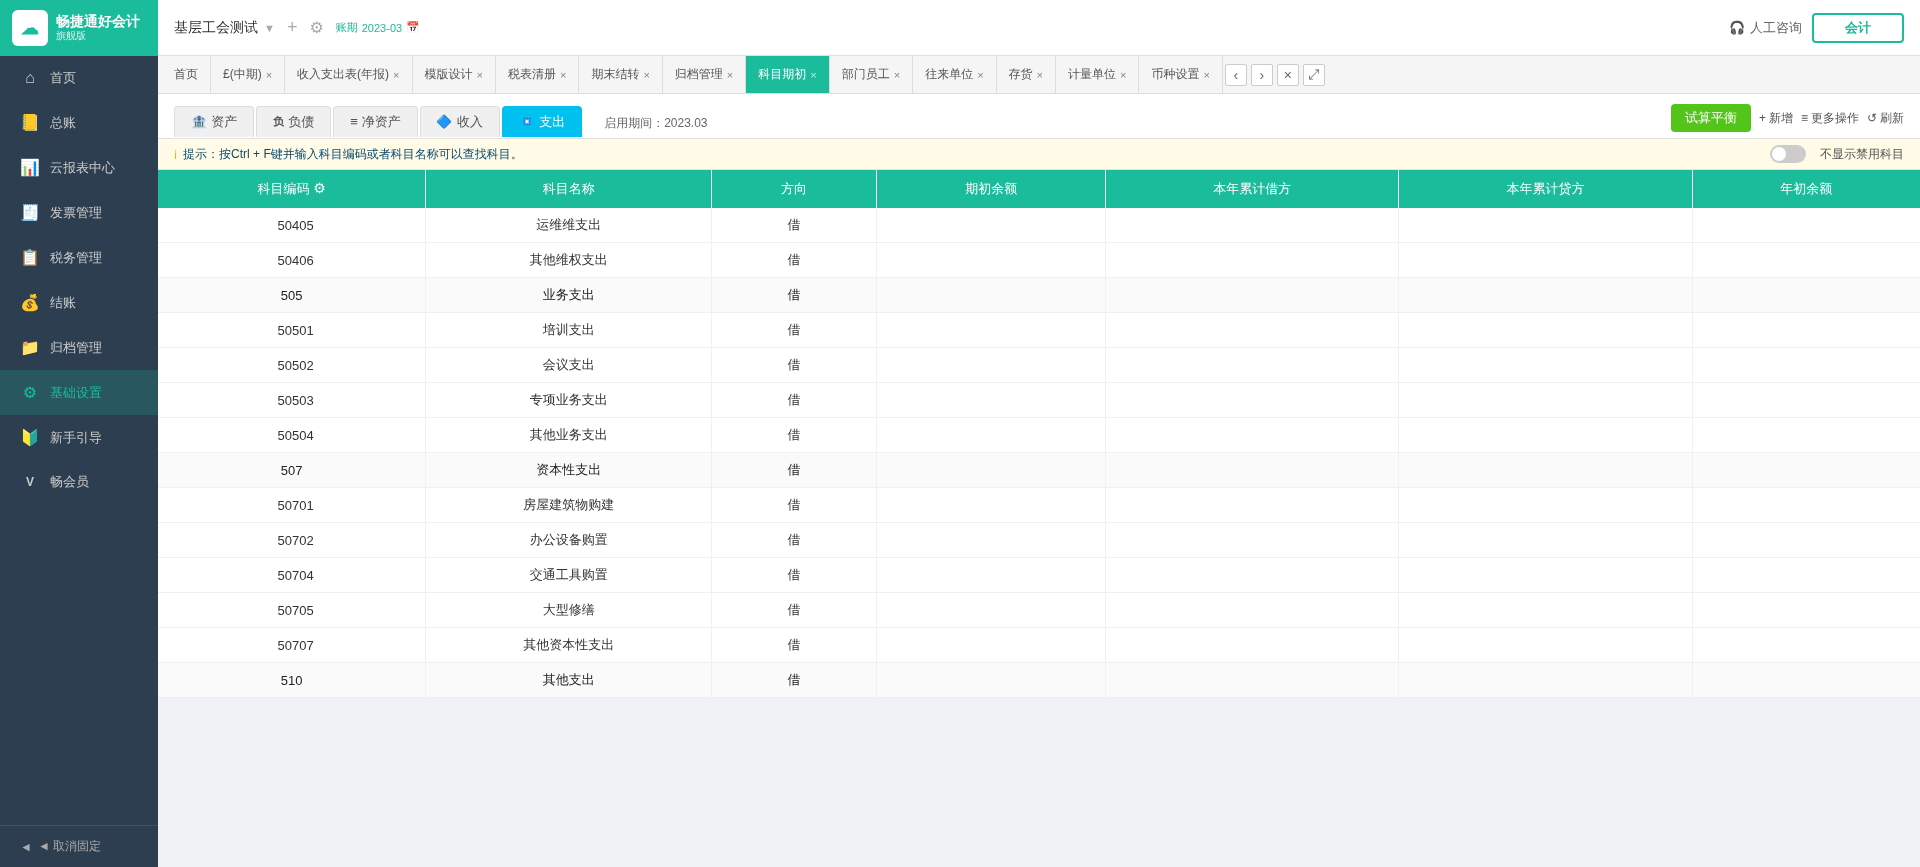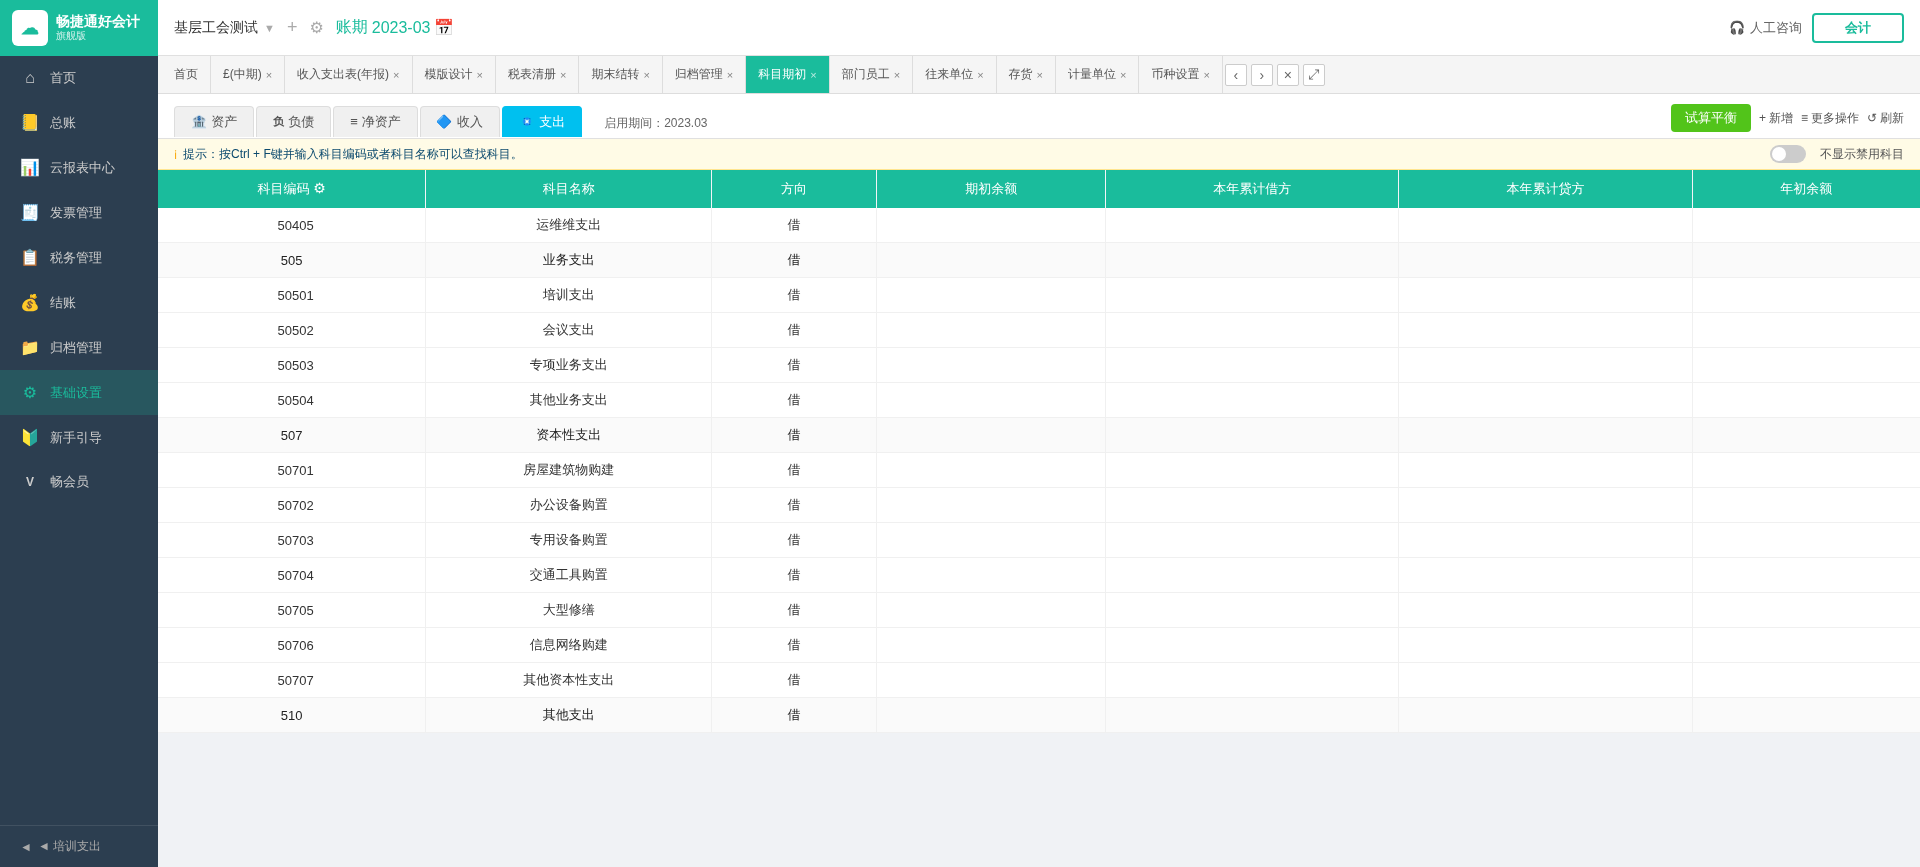--- a/index.html
+++ b/index.html
@@ -227,21 +227,21 @@
     tbody td.code { text-align: center; }
     tbody td.name { text-align: center; }
     tbody tr.parent-row td { color: #222; }
 
     
     .table-wrapper::-webkit-scrollbar { width: 8px; }
     .table-wrapper::-webkit-scrollbar-track { background: #f1f1f1; }
     .table-wrapper::-webkit-scrollbar-thumb { background: #ccc; border-radius: 4px; }
 
     .gear-icon { font-size: 14px; cursor: pointer; }
-    .period-badge { color: #1abc9c; font-size: 16px; display: flex; align-items: center; gap: 4px; }
+    .period-badge { color: #1abc9c; font-size: 11px; display: flex; align-items: center; gap: 4px; }
   </style>
 </head>
 <body>
 
 <div class="sidebar">
   <div class="sidebar-logo">
     <div class="sidebar-logo-icon">☁</div>
     <div>
       <div class="sidebar-logo-text">畅捷通好会计</div>
       <div class="sidebar-logo-sub">旗舰版</div>
@@ -284,21 +284,21 @@
       <span class="sidebar-item-icon">🔰</span>
       <span class="sidebar-item-label">新手引导</span>
     </div>
     <div class="sidebar-item">
       <span class="sidebar-item-icon" style="font-size:12px;font-weight:bold;">V</span>
       <span class="sidebar-item-label">畅会员</span>
     </div>
   </nav>
   <div class="sidebar-footer">
     <span>◄</span>
-    <span>◄ 培训支出</span>
+    <span>◄ 取消固定</span>
   </div>
 </div>
 
 <div class="main">
 
   <div class="top-header">
     <div class="project-name">
       <span>基层工会测试</span>
       <span style="color:#aaa; font-size:11px;">▼</span>
     </div>
@@ -447,20 +447,29 @@
         <tbody id="table-body">
         <tr>
     <td class="code" style="padding-left:20px">50405</td>
     <td class="name">运维维支出</td>
     <td>借</td>
     <td></td>
     <td></td>
     <td></td>
     <td></td>
   </tr>
+            <tr>
+    <td class="code" style="padding-left:20px">50406</td>
+    <td class="name">其他维权支出</td>
+    <td>借</td>
+    <td></td>
+    <td></td>
+    <td></td>
+    <td></td>
+  </tr>
             <tr class="parent-row" style="background: rgb(250, 250, 250);">
     <td class="code" style="padding-left:">505</td>
     <td class="name">业务支出</td>
     <td>借</td>
     <td></td>
     <td></td>
     <td></td>
     <td></td>
   </tr>
             <tr>
@@ -520,49 +529,31 @@
             <tr>
     <td class="code" style="padding-left:20px">50702</td>
     <td class="name">办公设备购置</td>
     <td>借</td>
     <td></td>
     <td></td>
     <td></td>
     <td></td>
   </tr>
             <tr>
-    <td class="code" style="padding-left:20px">50703</td>
-    <td class="name">专用设备购置</td>
-    <td>借</td>
-    <td></td>
-    <td></td>
-    <td></td>
-    <td></td>
-  </tr>
-            <tr>
     <td class="code" style="padding-left:20px">50704</td>
     <td class="name">交通工具购置</td>
     <td>借</td>
     <td></td>
     <td></td>
     <td></td>
     <td></td>
   </tr>
             <tr>
     <td class="code" style="padding-left:20px">50705</td>
     <td class="name">大型修缮</td>
-    <td>借</td>
-    <td></td>
-    <td></td>
-    <td></td>
-    <td></td>
-  </tr>
-            <tr>
-    <td class="code" style="padding-left:20px">50706</td>
-    <td class="name">信息网络购建</td>
     <td>借</td>
     <td></td>
     <td></td>
     <td></td>
     <td></td>
   </tr>
             <tr>
     <td class="code" style="padding-left:20px">50707</td>
     <td class="name">其他资本性支出</td>
     <td>借</td>

